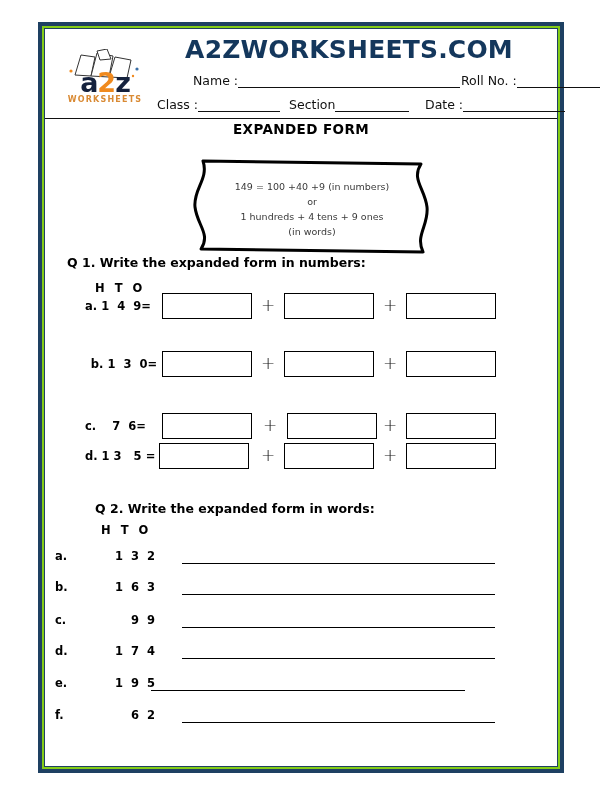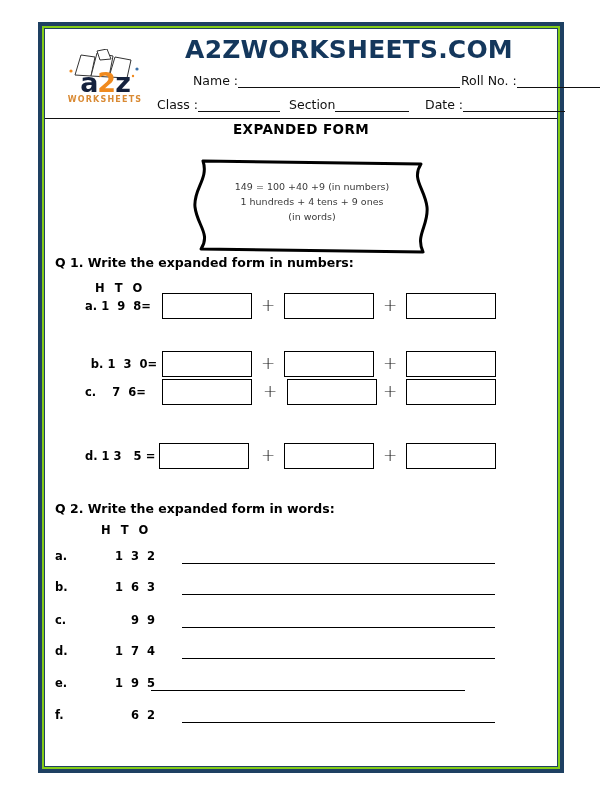--- a/index.html
+++ b/index.html
@@ -163,22 +163,22 @@
 
   
   .q-heading {
     position: absolute;
     left: 10px;
     font-size: 12.5px;
     font-weight: bold;
     color: #000;
     font-family: "DejaVu Sans", sans-serif;
   }
-  #q1-heading { top: 226px; }
-  #q2-heading { top: 472px; }
+  #q1-heading { top: 226px; margin-left: 12px; }
+  #q2-heading { top: 472px; margin-left: 40px; }
 
   .hto {
     position: absolute;
     font-size: 11.5px;
     font-weight: bold;
     color: #000;
     font-family: "DejaVu Sans", sans-serif;
     letter-spacing: 3px;
   }
   #q1-hto { left: 50px; top: 252px; }
@@ -298,47 +298,48 @@
         <path d="M 14 4
                  L 232 7
                  C 222 22, 236 32, 238 50
                  C 240 68, 226 78, 234 95
                  L 12 92
                  C 22 77, 8 68, 6 50
                  C 4 32, 20 22, 14 4 Z" fill="#ffffff" stroke="#000000" stroke-width="3" stroke-linejoin="round"></path>
       </svg>
       <div id="banner-text">
         <div>149 =  100 +40 +9 (in numbers)</div>
+        <div>or</div>
         <div>1 hundreds + 4 tens + 9 ones</div>
         <div>(in words)</div>
       </div>
     </div>
 
     <div class="q-heading" id="q1-heading">Q 1. Write the expanded form in numbers:</div>
     <div class="hto" id="q1-hto">H T O</div>
 
     <div class="q1-row" style="top:264px;">
-      <div class="q1-label">a. 1  9  8=</div>
+      <div class="q1-label">a. 1  4  9=</div>
       <div class="ansbox" style="left:117px;"></div>
       <div class="plus" style="left:216px;">+</div>
       <div class="ansbox" style="left:239px;"></div>
       <div class="plus" style="left:338px;">+</div>
       <div class="ansbox" style="left:361px;"></div>
     </div>
 
     <div class="q1-row" style="top:322px;text-align:center;">
       <div class="q1-label">b. 1  3  0=</div>
       <div class="ansbox" style="left:117px;"></div>
       <div class="plus" style="left:216px;">+</div>
       <div class="ansbox" style="left:239px;"></div>
       <div class="plus" style="left:338px;">+</div>
       <div class="ansbox" style="left:361px;"></div>
     </div>
 
-    <div class="q1-row" style="top:350px;">
+    <div class="q1-row" style="top:384px;">
       <div class="q1-label">c.    7  6=</div>
       <div class="ansbox" style="left:117px;"></div>
       <div class="plus" style="left:218px;">+</div>
       <div class="ansbox" style="left:242px;"></div>
       <div class="plus" style="left:338px;">+</div>
       <div class="ansbox" style="left:361px;"></div>
     </div>
 
     <div class="q1-row" style="top:414px;">
       <div class="q1-label">d. 1 3   5 =</div>

